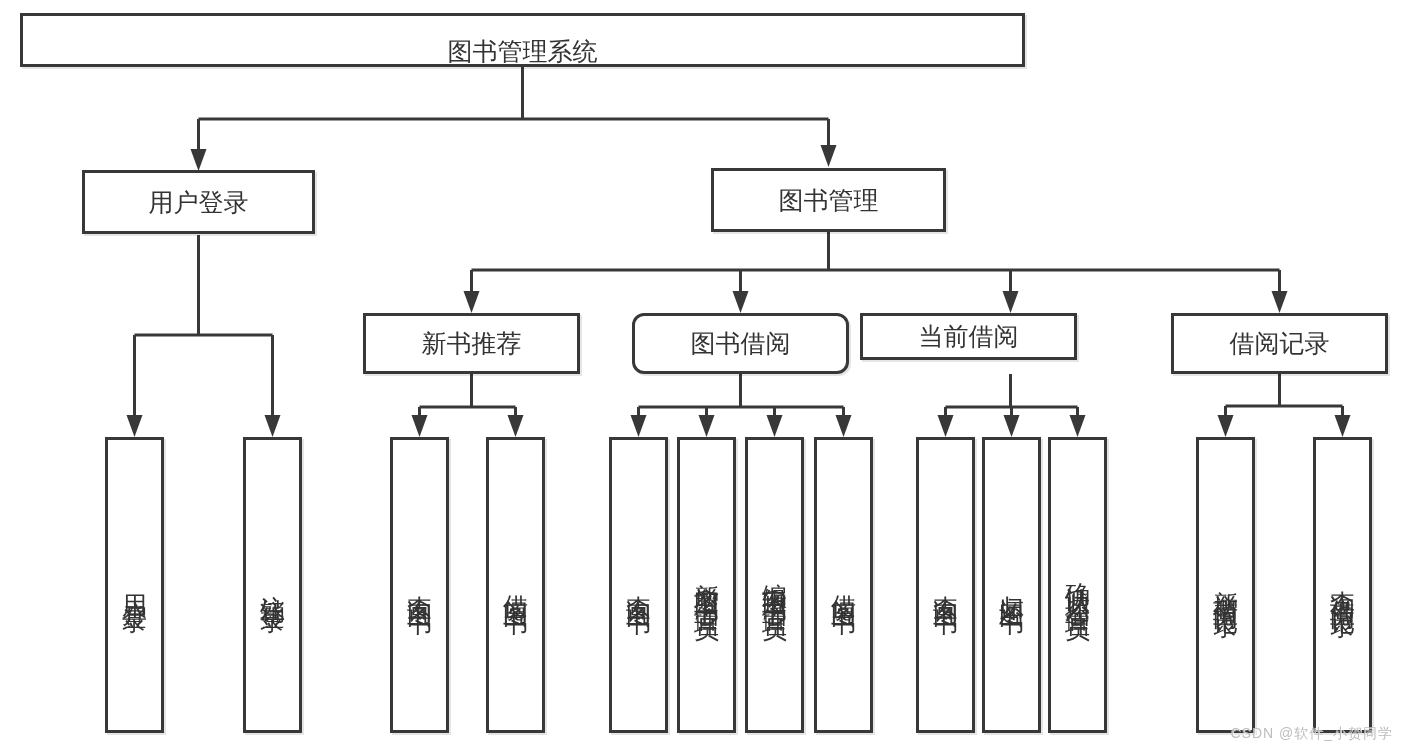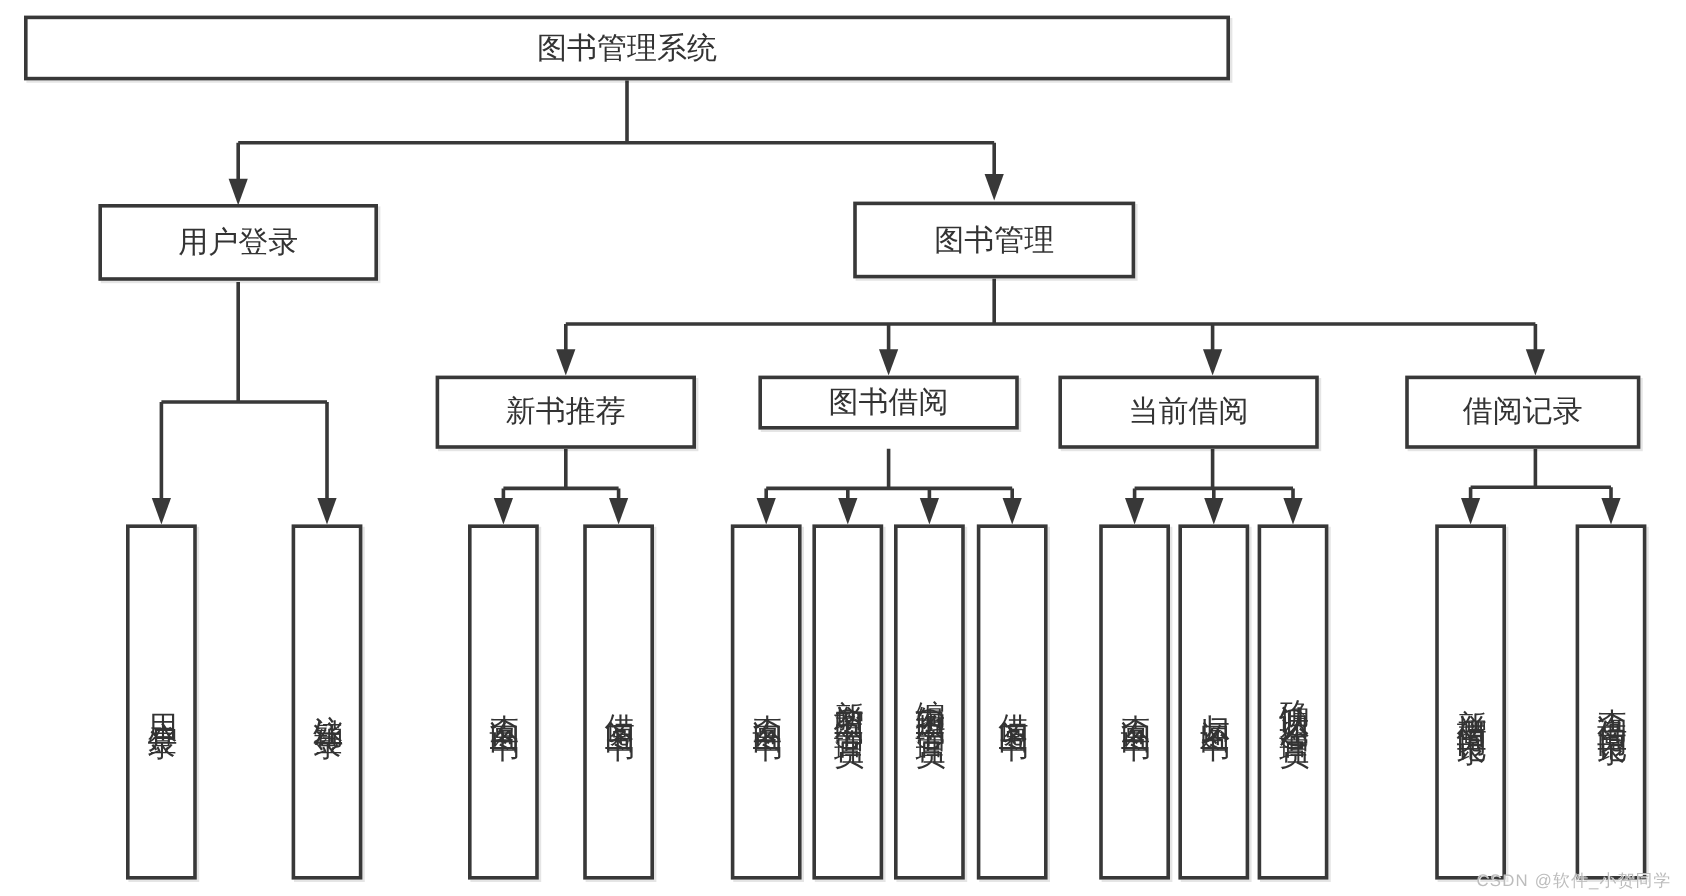--- a/index.html
+++ b/index.html
@@ -92,41 +92,41 @@
     <path d="M1010.5 374 V407 M945.5 407 H1077.5 M945.5 407 V417 M1011.5 407 V417 M1077.5 407 V417"></path>
     <polygon points="937.5,415 953.5,415 945.5,437" fill="#383838" stroke="none"></polygon>
     <polygon points="1003.5,415 1019.5,415 1011.5,437" fill="#383838" stroke="none"></polygon>
     <polygon points="1069.5,415 1085.5,415 1077.5,437" fill="#383838" stroke="none"></polygon>
 
     <path d="M1279.5 374 V406 M1225.5 406 H1342.5 M1225.5 406 V417 M1342.5 406 V417"></path>
     <polygon points="1217.5,415 1233.5,415 1225.5,437" fill="#383838" stroke="none"></polygon>
     <polygon points="1334.5,415 1350.5,415 1342.5,437" fill="#383838" stroke="none"></polygon>
   </svg>
 
-  <div class="node" style="left:20px; top:13px; width:1005px; height:54px;">
+  <div class="node" style="left:20px; top:13px; width:1005px; height:54px;align-items:flex-end;">
     <span class="label">图书管理系统</span>
   </div>
 
   <div class="node" style="left:82px; top:170px; width:233px; height:64px;">
     <span class="label">用户登录</span>
   </div>
   <div class="node" style="left:363px; top:313px; width:217px; height:61px;">
     <span class="label">新书推荐</span>
   </div>
 
   <div class="node" style="left:711px; top:168px; width:235px; height:64px;">
     <span class="label">图书管理</span>
   </div>
-  <div class="node" style="left:632px; top:313px; width:217px; height:45px;">
+  <div class="node" style="left:632px; top:313px; width:217px; height:61px;border-radius:12px;">
     <span class="label">图书借阅</span>
   </div>
-  <div class="node" style="left:882px; top:313px; width:217px; height:61px;">
+  <div class="node" style="left:860px; top:313px; width:217px; height:47px;">
     <span class="label">当前借阅</span>
   </div>
-  <div class="node" style="left:1171px; top:313px; width:196px; height:61px;">
+  <div class="node" style="left:1171px; top:313px; width:217px; height:61px;">
     <span class="label">借阅记录</span>
   </div>
 
   <div class="node leaf" style="left:105px; top:437px; width:59px; height:296px;">
     <span class="label">用户登录</span>
   </div>
   <div class="node leaf" style="left:243px; top:437px; width:59px; height:296px;">
     <span class="label">注销登录</span>
   </div>
 

